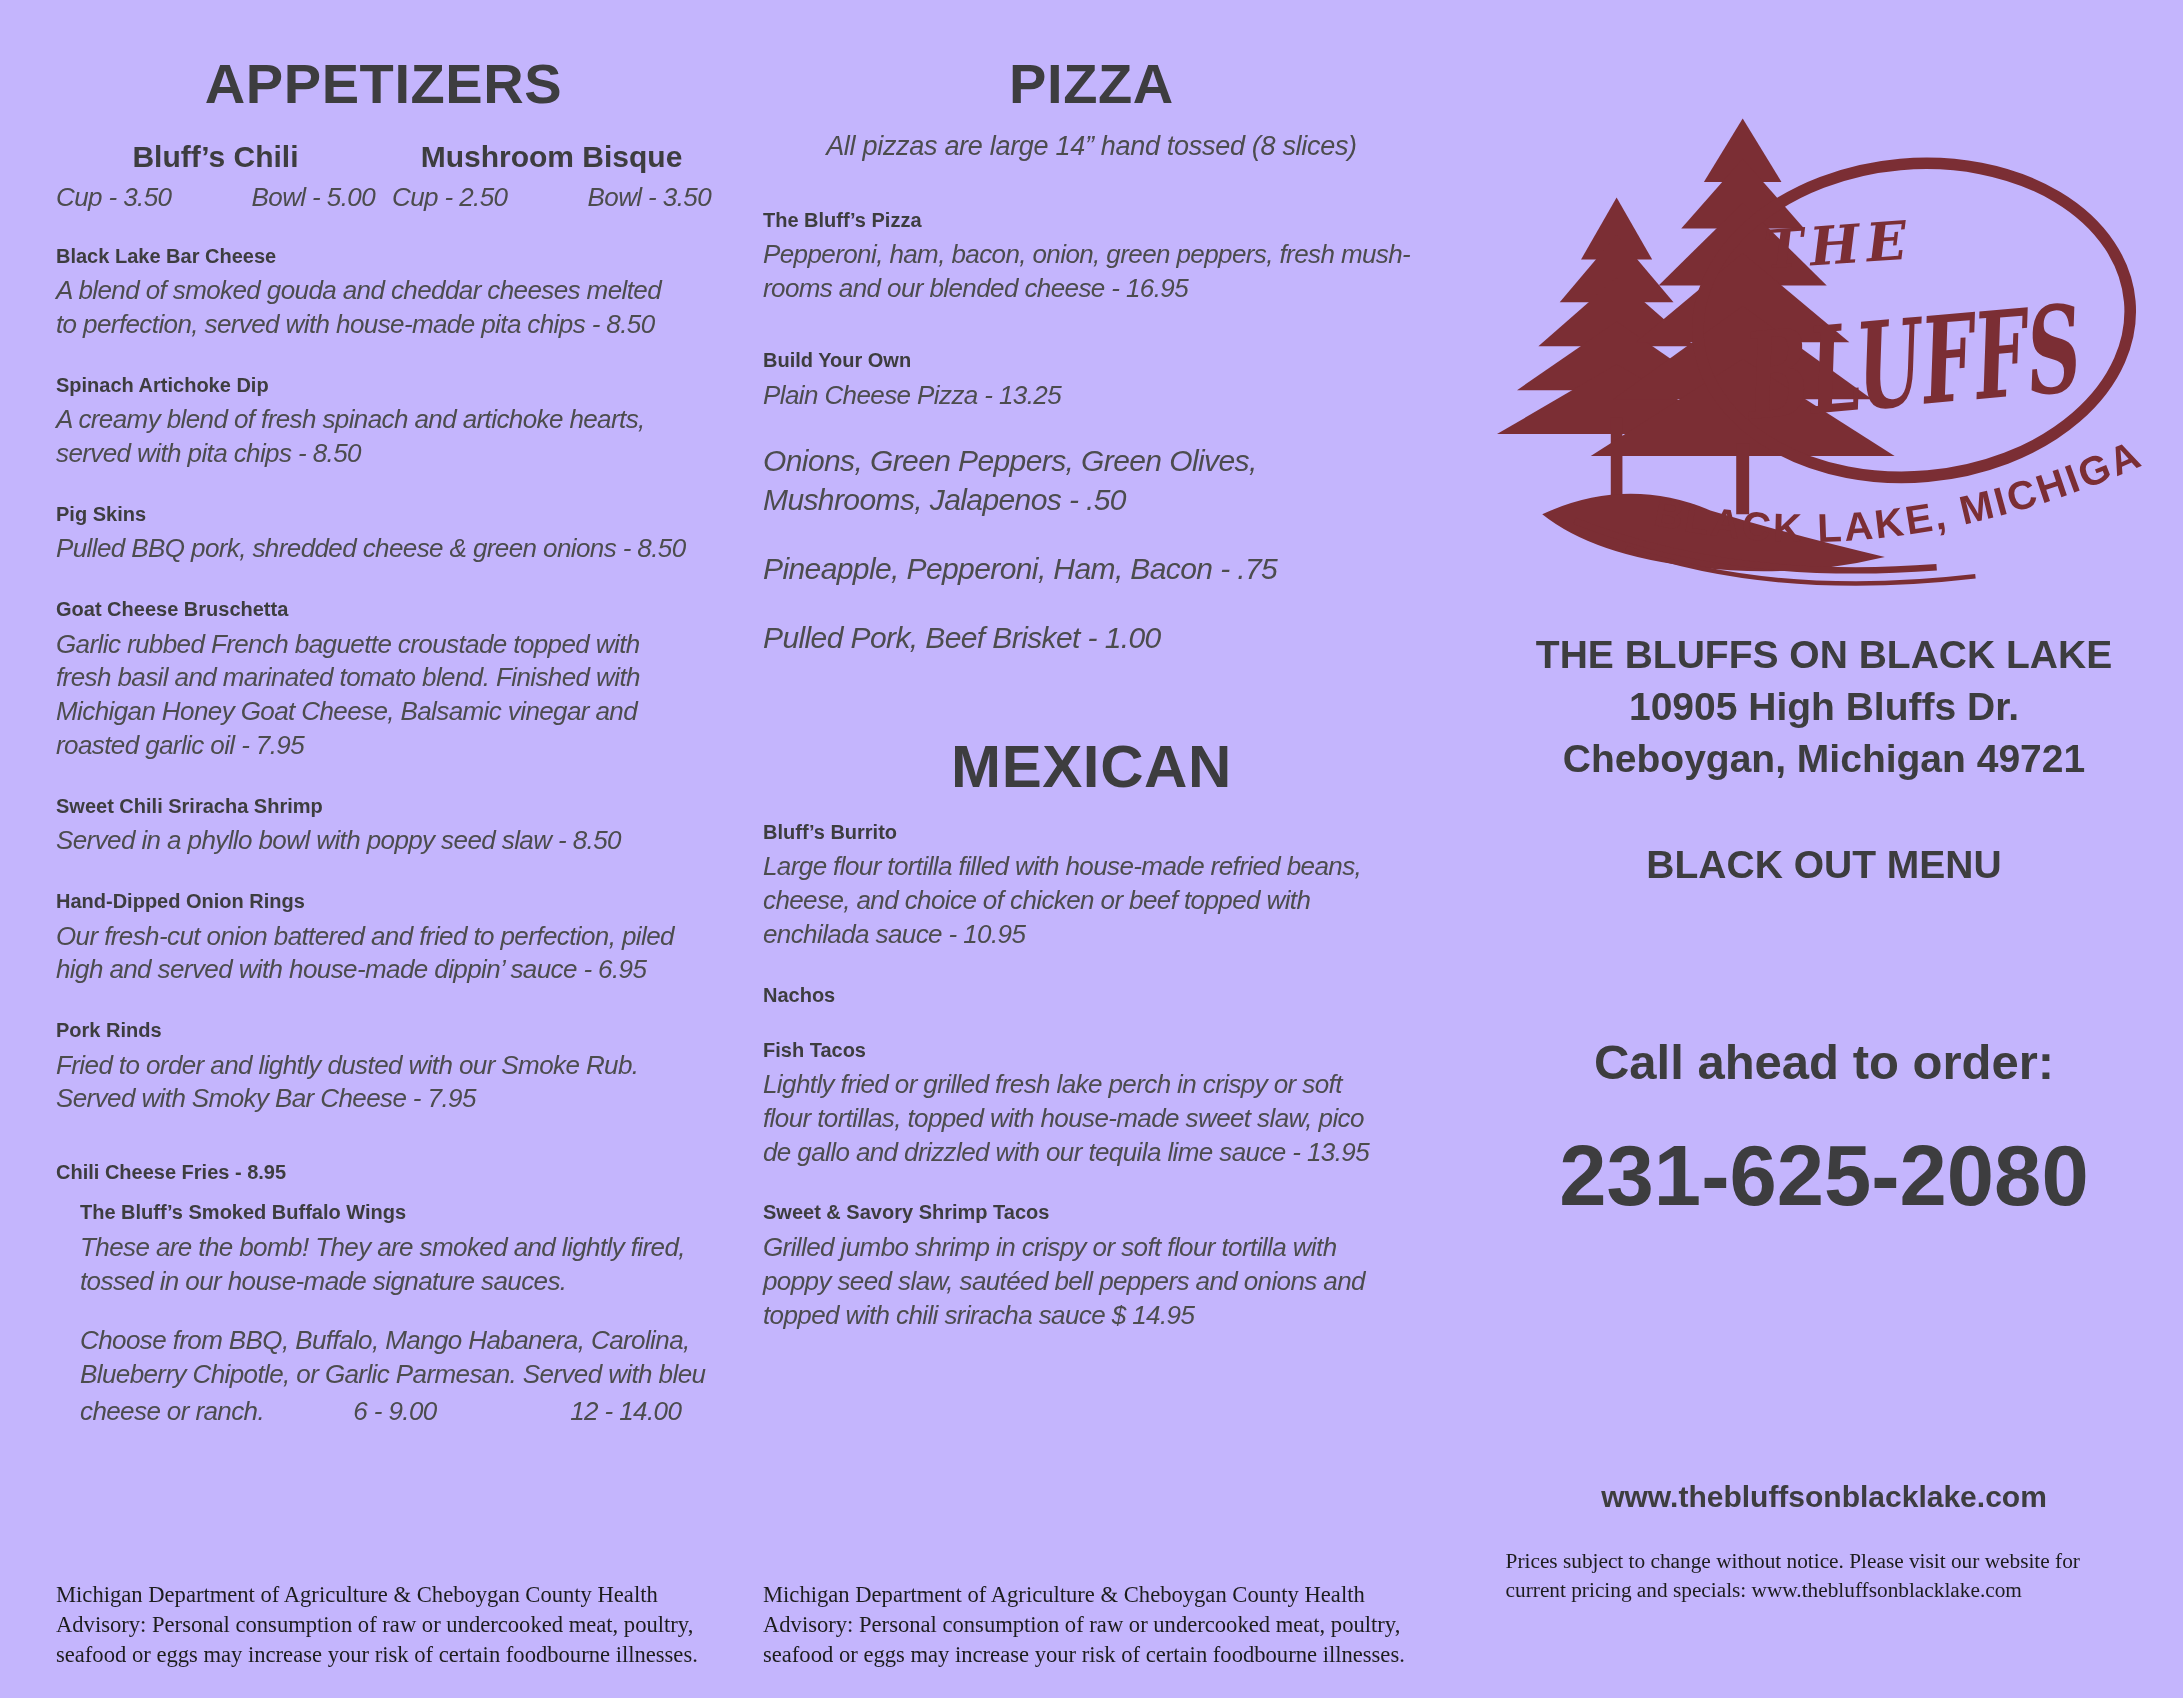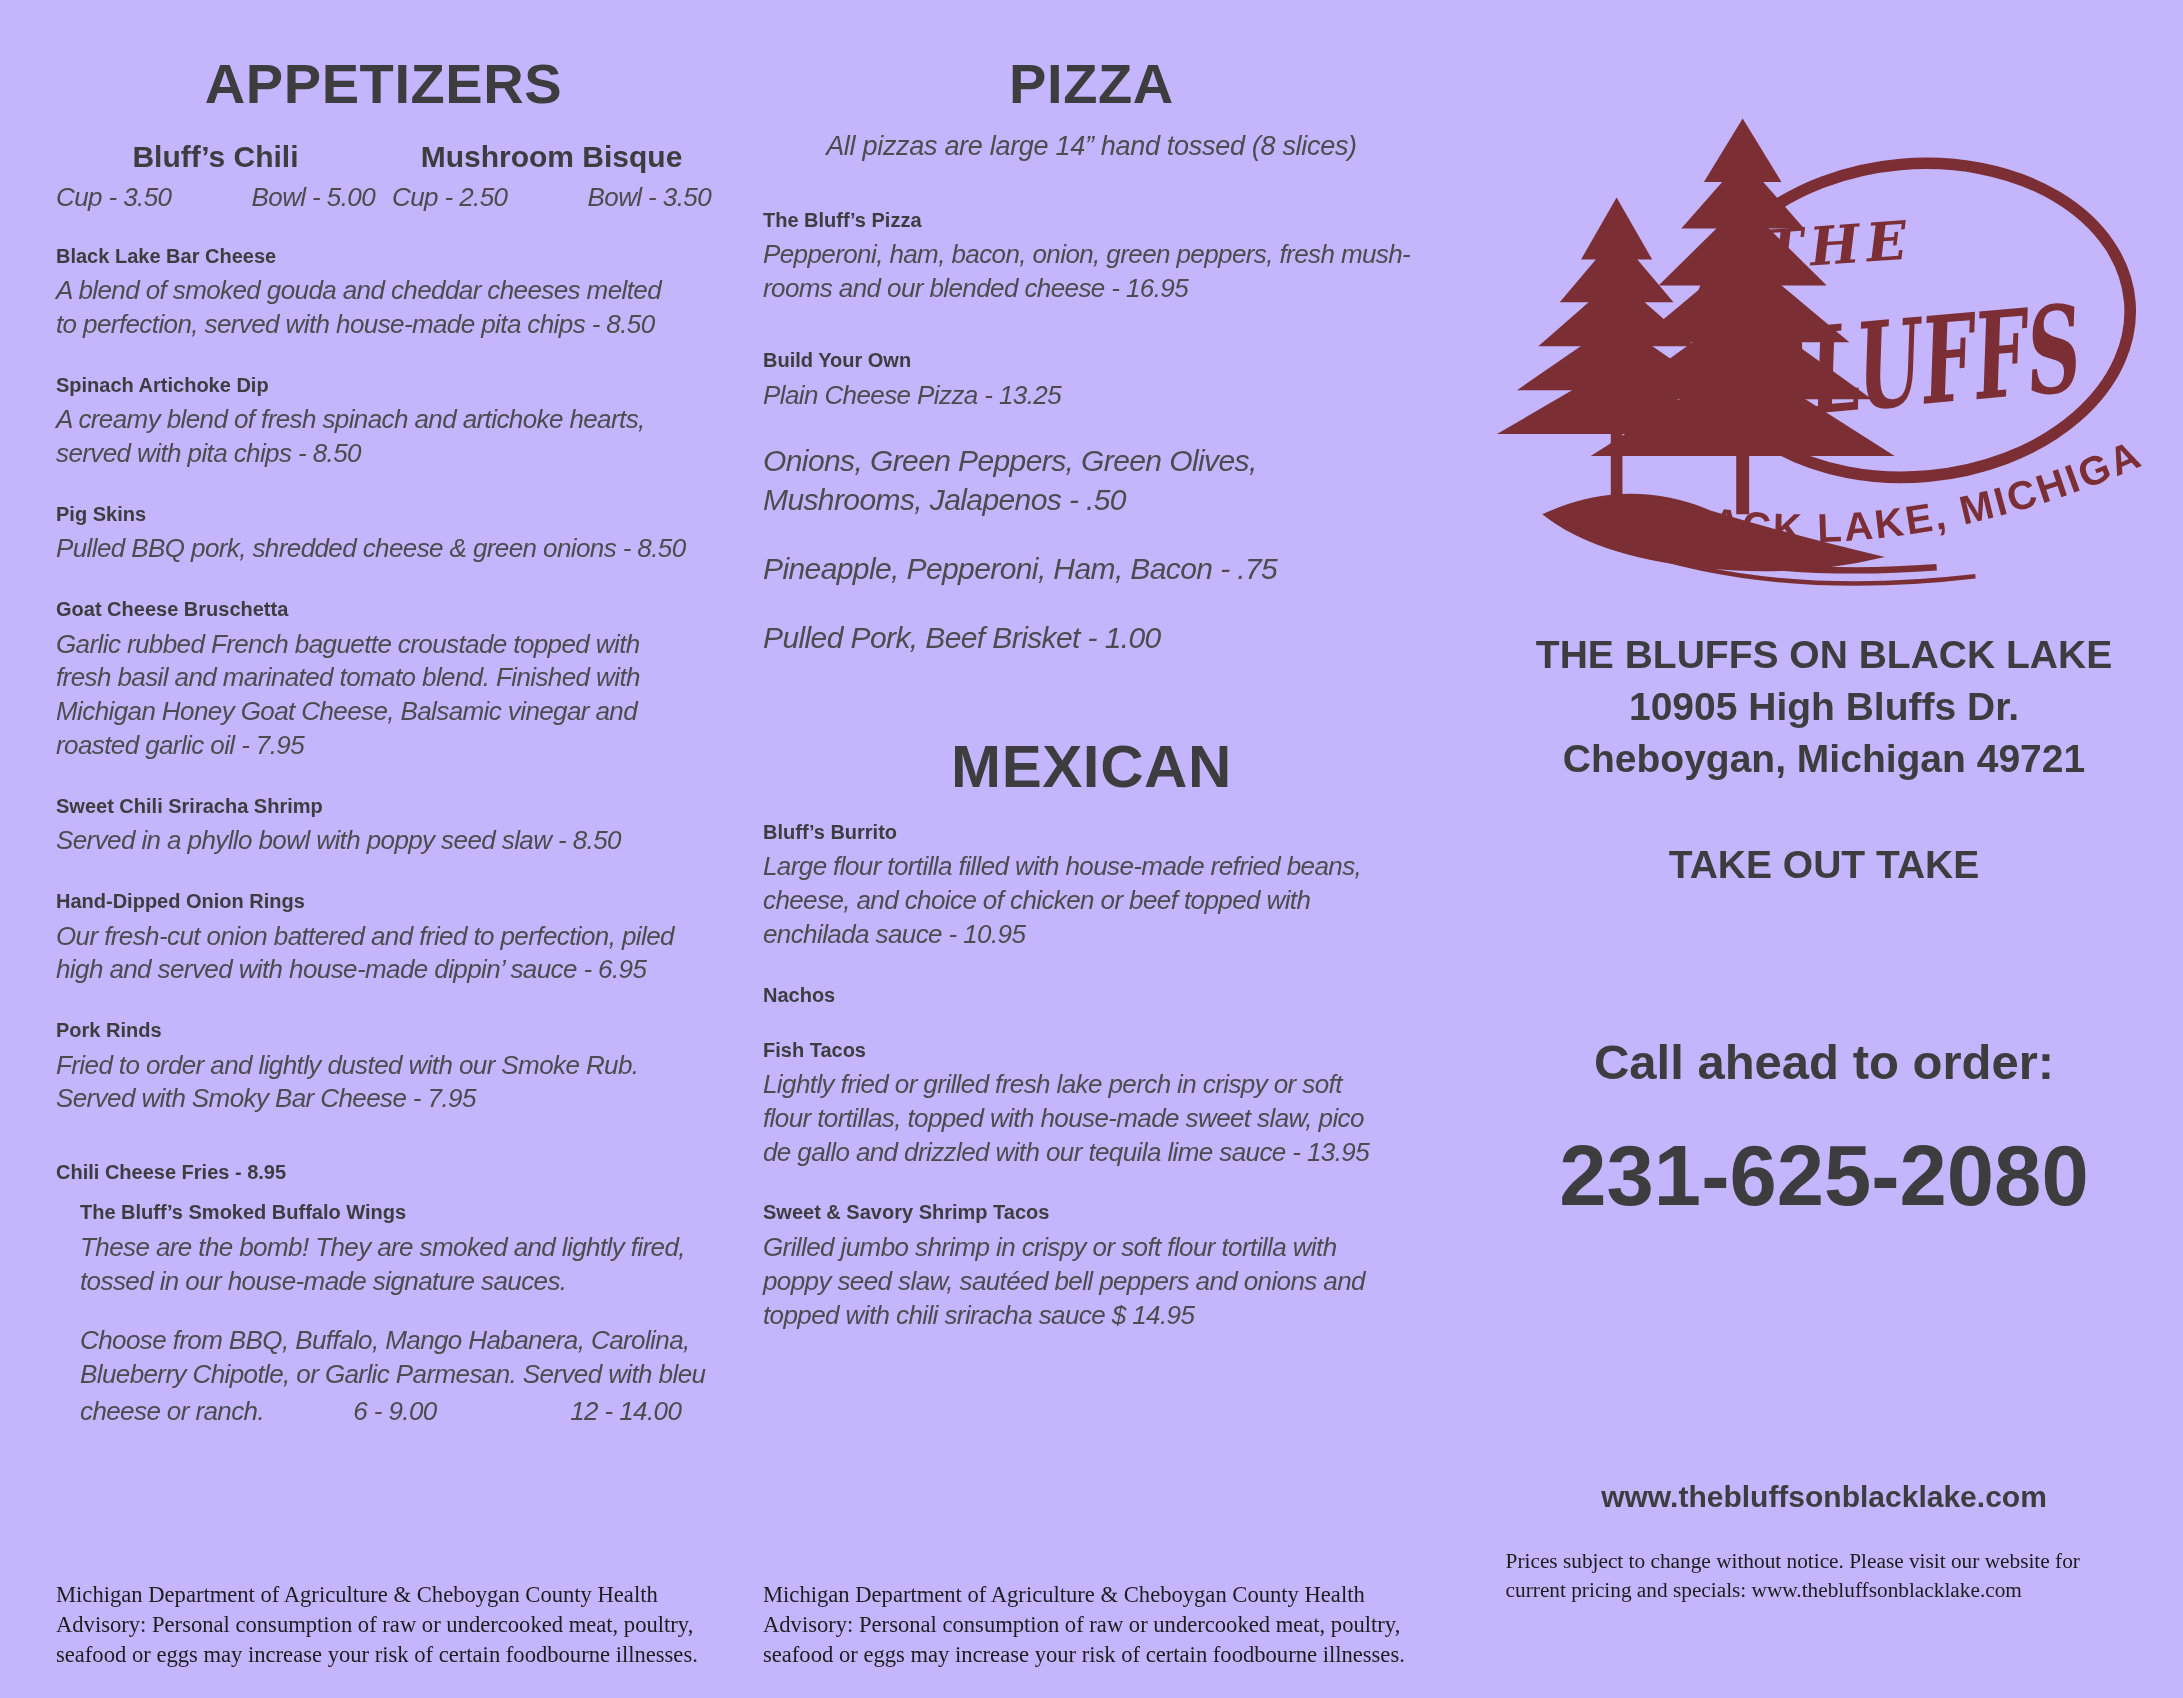--- a/index.html
+++ b/index.html
@@ -207,21 +207,21 @@
         </defs>
         <text font-family="Liberation Sans, sans-serif" font-weight="bold" font-size="62" fill="#7b2e34" letter-spacing="4">
           <textPath href="#loc-arc">BLACK LAKE, MICHIGAN</textPath>
         </text>
       </svg>
     </div>
 
     <div class="address">THE BLUFFS ON BLACK LAKE
 10905 High Bluffs Dr.
 Cheboygan, Michigan 49721</div>
-    <div class="menu-type">TAKE OUT TAKE</div>
+    <div class="menu-type">BLACK OUT MENU</div>
     <div class="call-ahead">Call ahead to order:</div>
     <div class="phone">231-625-2080</div>
     <div class="website">www.thebluffsonblacklake.com</div>
     <div class="right-note">Prices subject to change without notice. Please visit our website for
 current pricing and specials: www.thebluffsonblacklake.com</div>
   </div>
 
   <div id="disclaimer-left" class="disclaimer">Michigan Department of Agriculture &amp; Cheboygan County Health
 Advisory: Personal consumption of raw or undercooked meat, poultry,
 seafood or eggs may increase your risk of certain foodbourne illnesses.</div>

